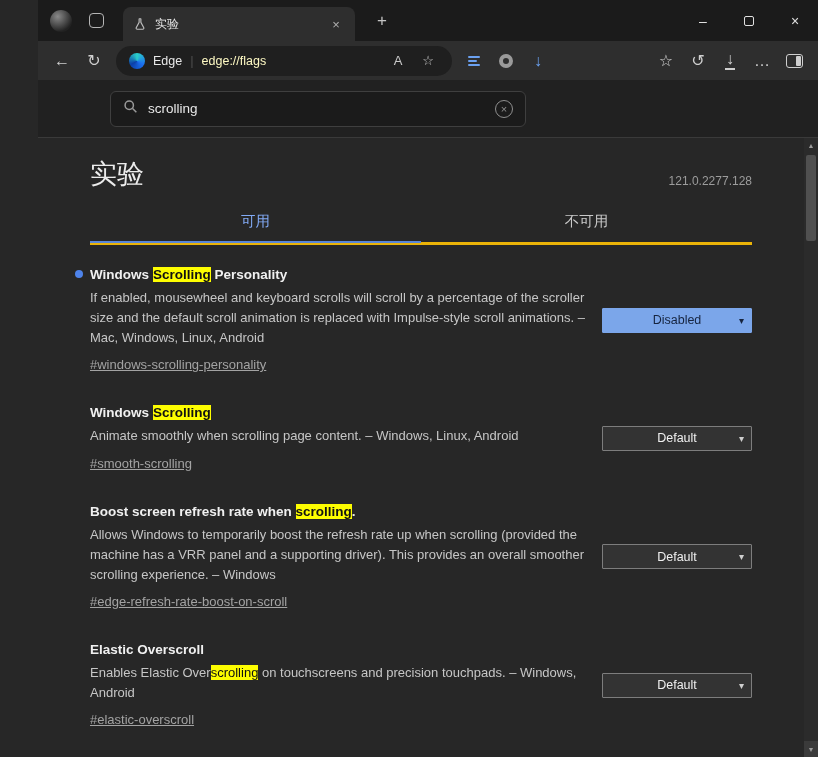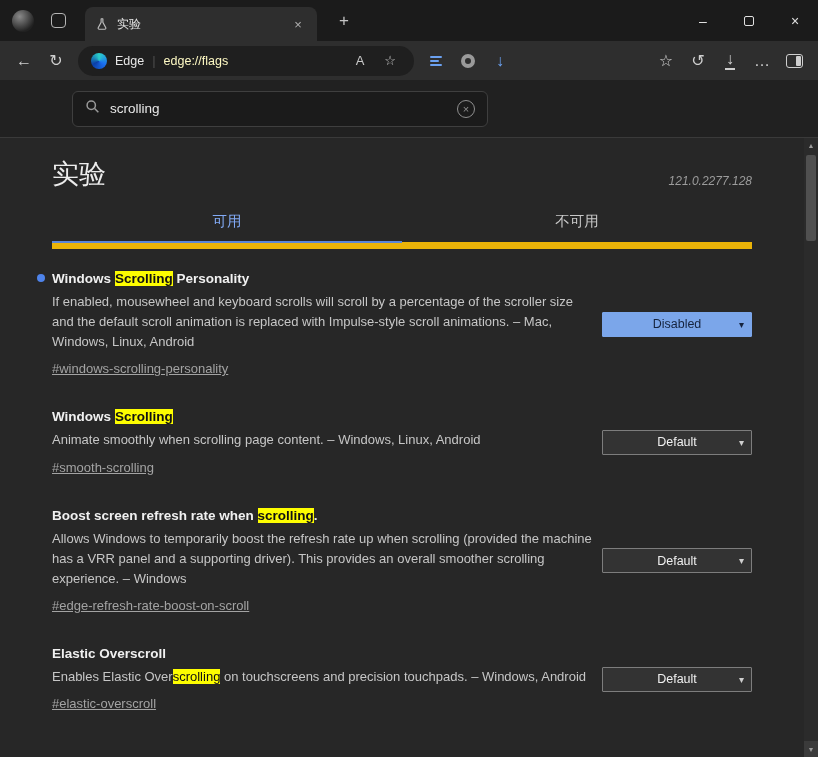--- a/index.html
+++ b/index.html
@@ -1,17 +1,17 @@
 <!DOCTYPE html>
 <html><head>
 <meta charset="utf-8">
 <style>
   * { box-sizing: border-box; margin: 0; padding: 0; }
   body { background:#000; font-family:"Liberation Sans","DejaVu Sans",sans-serif; }
-  .window { width:818px; height:757px; position:relative; overflow:hidden; background:#272727; }
+  .window { width:818px; height:757px; position:relative; overflow:hidden; background:#272727;padding-left:38px; }
 
   
   .titlebar { height:41px; background:#1b1b1b; display:flex; align-items:stretch; }
   .tb-left { display:flex; align-items:center; flex:1; min-width:0; }
   .avatar { width:22px; height:22px; border-radius:50%; margin-left:12px;
             background: radial-gradient(circle at 35% 30%, #8a8a8a, #222 72%); }
   .tab-actions { width:15px; height:15px; border:1.5px solid #b5b5b5; border-radius:4px; margin-left:17px; }
   .btab { height:34px; width:232px; align-self:flex-end; background:#2e2e2e; border-radius:8px 8px 0 0;
           display:flex; align-items:center; gap:8px; padding:0 10px; margin-left:19px;
           color:#e8e8e8; font-size:12px; }
@@ -56,22 +56,22 @@
                       font-size:13.5px; font-family:inherit; }
   .clear-btn { width:18px; height:18px; border-radius:50%; border:1.5px solid #8f8f8f; color:#8f8f8f;
                font-size:11px; display:flex; align-items:center; justify-content:center; flex-shrink:0; }
   .reset-btn { margin-left:auto; height:32px; padding:0 17px; background:#2b2b2b; border:1px solid #4d4d4d;
                border-radius:4px; color:#6ba1f1; font-size:13px; display:flex; align-items:center; }
 
   
   .content { height:619px; background:#272727; padding:0 66px 0 52px; position:relative; }
   .page-head { display:flex; align-items:flex-end; justify-content:space-between; padding-top:18px; margin-bottom:12px; }
   .page-head h1 { font-size:27px; font-weight:400; color:#ececec; }
-  .version { font-size:12px; color:#9c9c9c; padding-bottom:4px;font-style:italic; }
-  .flag-tabs { display:flex; border-bottom:7px solid #eab308; margin-bottom:22px; }
+  .version { font-size:12px; color:#9c9c9c; padding-bottom:4px; }
+  .flag-tabs { display:flex; border-bottom:3px solid #eab308; margin-bottom:22px; }
   .ftab { flex:1; text-align:center; padding:8px 0 10px; font-size:14.5px; color:#c9c9c9; }
   .ftab.active { color:#82aaf5; border-bottom:2px solid #5a86d8; margin-bottom:-1px; }
   .flag-entry { display:flex; align-items:center; margin-bottom:32px;justify-content:flex-end; }
   .flag-text { width:545px; }
   .flag-title { font-size:13.5px; font-weight:700; color:#f0f0f0; margin-bottom:6px; position:relative; }
   .dot { position:absolute; left:-15px; top:3px; width:8px; height:8px; border-radius:50%; background:#4e83ea; }
   .hl { background:#fdfd00; color:#111; }
   .flag-desc { font-size:13px; color:#c6c6c6; line-height:1.55; margin-bottom:7px; }
   .flag-link { font-size:13px; color:#a3a3a3; text-decoration:underline; cursor:pointer; }
   .select { width:150px; height:25px; margin-left:auto; flex-shrink:0; background:#333; border:1px solid #7d7d7d;

